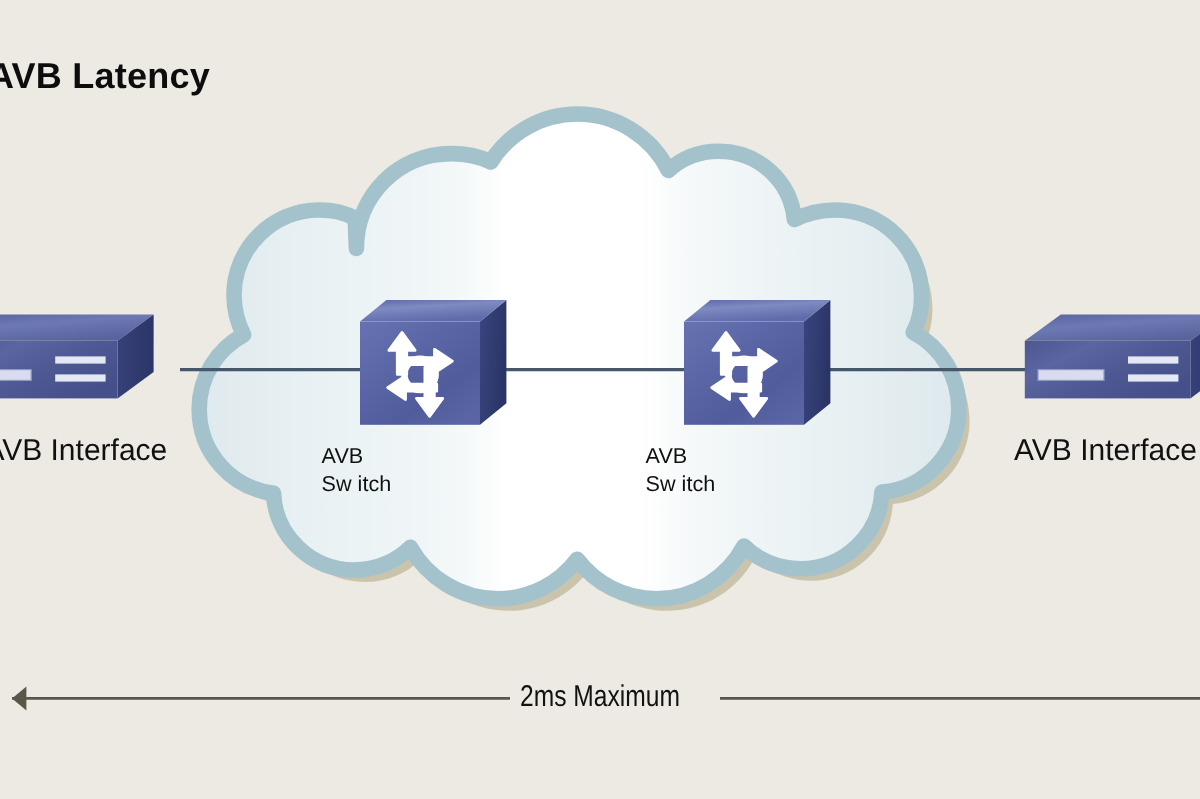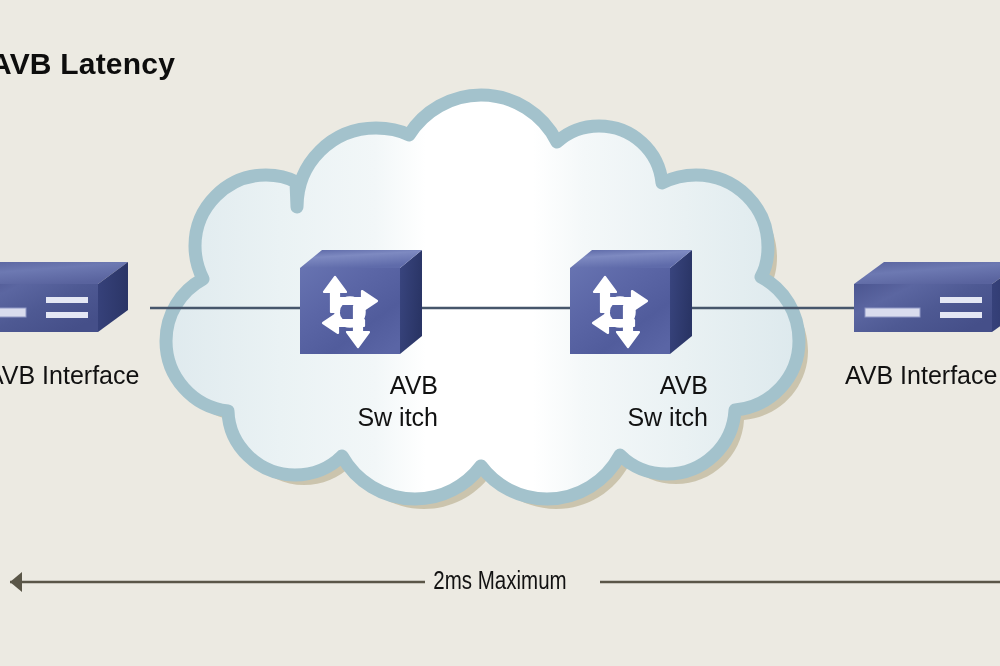--- a/index.html
+++ b/index.html
@@ -38,22 +38,22 @@
     left: 0;
     top: 0;
     width: 1000px;
     height: 666px;
   }
 
   
   .node-label {
     position: absolute;
     color: #111111;
-    font-size: 25px;
-    text-align: right;
+    font-size: 18px;
+    text-align: left;
     white-space: nowrap;
     line-height: 1.28;
   }
   .iface-label {
     position: absolute;
     color: #111111;
     font-size: 25px;
     white-space: nowrap;
   }
   #iface-left-label { left: -13px; top: 361px; }

